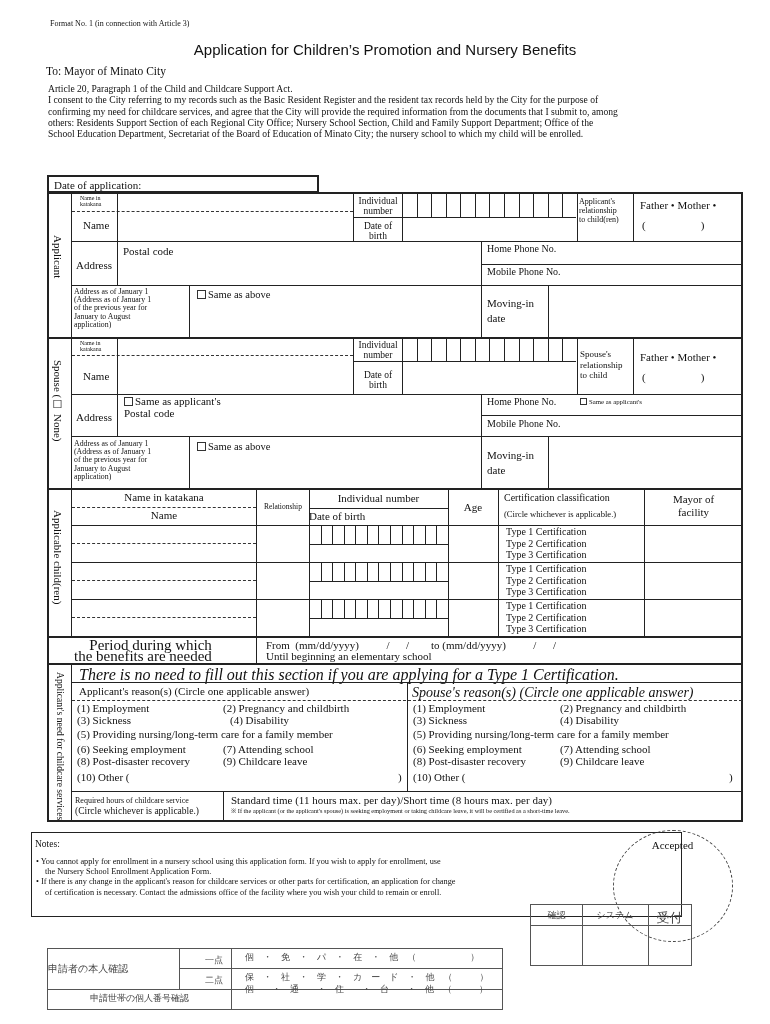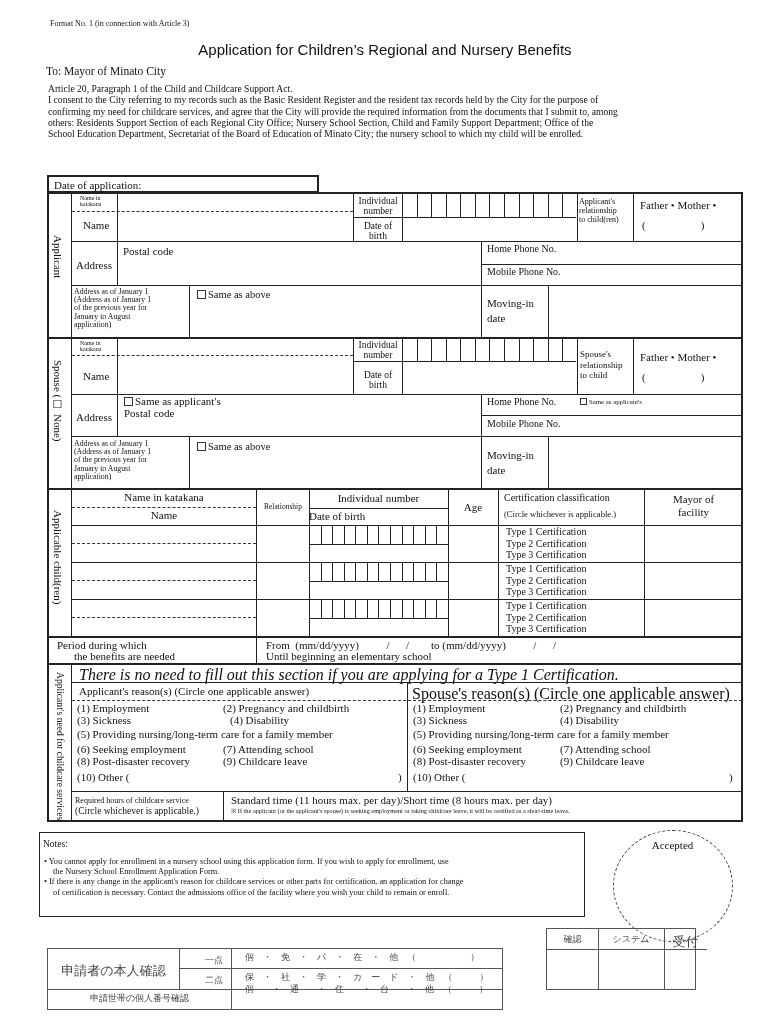--- a/index.html
+++ b/index.html
@@ -18,21 +18,21 @@
   .cb { display: inline-block; width: 9px; height: 9px; border: 1px solid #333; vertical-align: -1px; margin-right: 2px; }
   .cbs { display: inline-block; width: 7px; height: 7px; border: 1px solid #333; vertical-align: -1px; margin-right: 2px; }
   .numbox { position: absolute; display: flex; }
   .numbox span { display: block; height: 100%; border-left: 1px solid #222; flex: 1; }
   .ml { line-height: 1.02; white-space: normal; }
 </style>
 </head>
 <body>
 
 <div class="t" style="left:50px;top:20px;font-size:8px;">Format No. 1 (in connection with Article 3)</div>
-<div class="t sans" style="left:0;width:770px;text-align:center;top:42px;font-size:15px;">Application for Children’s Regional and Nursery Benefits</div>
+<div class="t sans" style="left:0;width:770px;text-align:center;top:42px;font-size:15px;">Application for Children’s Promotion and Nursery Benefits</div>
 <div class="t" style="left:46px;top:66px;font-size:11.5px;">To: Mayor of Minato City</div>
 <div style="position:absolute;left:48px;top:83px;font-size:9.6px;line-height:11.3px;">
   <div style="white-space:nowrap;">Article 20, Paragraph 1 of the Child and Childcare Support Act.</div>
   <div style="white-space:nowrap;">I consent to the City referring to my records such as the Basic Resident Register and the resident tax records held by the City for the purpose of</div>
   <div style="white-space:nowrap;">confirming my need for childcare services, and agree that the City will provide the required information from the documents that I submit to, among</div>
   <div style="white-space:nowrap;">others: Residents Support Section of each Regional City Office; Nursery School Section, Child and Family Support Department; Office of the</div>
   <div style="white-space:nowrap;">School Education Department, Secretariat of the Board of Education of Minato City; the nursery school to which my child will be enrolled.</div>
 </div>
 
 <div class="bx thick" style="left:47px;top:175px;width:272px;height:18px;">
@@ -251,33 +251,33 @@
       <span></span>
     </div>
   <div class="hl" style="left:237px;top:18px;width:139px;"></div>
   <div class="abs" style="left:238px;top:19px;width:138px;height:17px;"></div>
   <div class="abs" style="left:377px;top:0;width:49px;height:36px;"></div>
   <div class="t" style="left:434px;top:0px;font-size:10px;line-height:11.6px;"><span>Type 1 Certification</span><br><span>Type 2 Certification</span><br><span>Type 3 Certification</span></div>
   <div class="abs" style="left:573px;top:0;width:97px;height:36px;"></div>
 </div>
 <div class="hl2" style="left:48px;top:636px;width:694px;"></div>
 
-<div class="t" style="left:57px;top:640px;font-size:11px;line-height:11px;"><span>Period during which</span><br><span style="margin-left:-7px;padding-left:24px;">the benefits are needed</span></div>
+<div class="t" style="left:57px;top:640px;font-size:15px;line-height:11px;text-align:right;"><span>Period during which</span><br><span style="margin-left:-7px;padding-left:24px;">the benefits are needed</span></div>
 <div class="vl" style="left:256px;top:637px;height:27px;"></div>
 <div class="t" style="left:266px;top:640px;font-size:11px;white-space:pre;">From  (mm/dd/yyyy)          /      /        to (mm/dd/yyyy)          /      /</div>
 <div class="t" style="left:266px;top:651px;font-size:11px;">Until beginning an elementary school</div>
 <div class="hl2" style="left:48px;top:663px;width:694px;"></div>
 
 <div class="vl" style="left:71px;top:664px;height:158px;"></div>
 <div class="vert" style="left:55px;top:672px;font-size:9.6px;">Applicant's need for childcare services</div>
 <div class="t" style="left:79px;top:667px;font-size:16px;font-style:italic;">There is no need to fill out this section if you are applying for a Type 1 Certification.</div>
 <div class="hl" style="left:72px;top:682px;width:670px;"></div>
 
 <div class="t" style="left:79px;top:686px;font-size:11px;">Applicant's reason(s) (Circle one applicable answer)</div>
-<div class="t" style="left:412px;top:686px;font-size:16px;">Spouse's reason(s) (Circle one applicable answer)</div>
+<div class="t" style="left:412px;top:686px;font-size:14px;font-style:italic;">Spouse's reason(s) (Circle one applicable answer)</div>
 <div class="vl" style="left:407px;top:682px;height:109px;"></div>
 <div class="hld" style="left:72px;top:700px;width:670px;"></div>
 
 <div class="abs" style="left:77px;top:703px;width:328px;height:86px;font-size:11px;">
   <div class="t" style="left:0;top:0;">(1) Employment</div>
   <div class="t" style="left:146px;top:0;">(2) Pregnancy and childbirth</div>
   <div class="t" style="left:0;top:12px;">(3) Sickness</div>
   <div class="t" style="left:153px;top:12px;">(4) Disability</div>
   <div class="t" style="left:0;top:26px;">(5) Providing nursing/long-term care for a family member</div>
   <div class="t" style="left:0;top:41px;">(6) Seeking employment</div>
@@ -301,48 +301,48 @@
   <div class="t" style="left:0;top:69px;">(10) Other (</div>
   <div class="t" style="left:316px;top:69px;">)</div>
 </div>
 <div class="hl" style="left:72px;top:791px;width:670px;"></div>
 
 <div class="t" style="left:75px;top:795px;font-size:8px;line-height:11px;"><span>Required hours of childcare service</span><br><span style="font-size:9.5px;">(Circle whichever is applicable.)</span></div>
 <div class="vl" style="left:223px;top:791px;height:31px;"></div>
 <div class="t" style="left:231px;top:795px;font-size:11px;">Standard time (11 hours max. per day)/Short time (8 hours max. per day)</div>
 <div class="t" style="left:231px;top:808px;font-size:6.3px;">※ If the applicant (or the applicant's spouse) is seeking employment or taking childcare leave, it will be certified as a short-time leave.</div>
 
-<div class="bx" style="left:39px;top:832px;width:546px;height:85px;border-width:1.5px;padding-left:18px;">
+<div class="bx" style="left:31px;top:832px;width:651px;height:85px;border-width:1.5px;padding-left:18px;">
   <div class="t" style="left:3px;top:7px;font-size:9.5px;">Notes:</div>
   <div class="abs" style="left:4px;top:24px;font-size:8.3px;line-height:10.2px;">
     <div style="white-space:nowrap;">•  You cannot apply for enrollment in a nursery school using this application form. If you wish to apply for enrollment, use</div>
     <div style="white-space:nowrap;padding-left:9px;">the Nursery School Enrollment Application Form.</div>
     <div style="white-space:nowrap;">•  If there is any change in the applicant's reason for childcare services or other parts for certification, an application for change</div>
     <div style="white-space:nowrap;padding-left:9px;">of certification is necessary. Contact the admissions office of the facility where you wish your child to remain or enroll.</div>
   </div>
 </div>
 
 <div class="abs" style="left:613px;top:830px;width:120px;height:112px;border:1.5px dashed #444;border-radius:50%;">
   <div class="t" style="left:0;width:117px;text-align:center;top:9px;font-size:11px;">Accepted</div>
 </div>
 
 <div class="bx" style="left:47px;top:948px;width:456px;height:62px;border-color:#555;">
   <div class="vl" style="left:131px;top:0;height:40px;border-color:#555;"></div>
   <div class="vl" style="left:183px;top:0;height:60px;border-color:#555;"></div>
   <div class="hl" style="left:131px;top:19px;width:323px;border-color:#555;"></div>
   <div class="hl" style="left:0;top:40px;width:454px;border-color:#555;"></div>
-  <div class="t sans" style="left:0;width:131px;text-align:center;top:15px;font-size:13px;color:#444;">申請者の本人確認</div>
+  <div class="t sans" style="left:0;width:131px;text-align:left;top:15px;font-size:10px;color:#444;">申請者の本人確認</div>
   <div class="t sans" style="left:131px;width:52px;text-align:right;padding-right:8px;top:7px;font-size:9px;color:#444;">一点</div>
   <div class="t sans" style="left:131px;width:52px;text-align:right;padding-right:8px;top:27px;font-size:9px;color:#444;">二点</div>
   <div class="t sans" style="left:197px;top:4px;font-size:9px;color:#444;white-space:pre;">個　・　免　・　パ　・　在　・　他　（　　　　　　）</div>
   <div class="t sans" style="left:197px;top:24px;font-size:9px;color:#444;white-space:pre;">保　・　社　・　学　・　カ　ー　ド　・　他　（　　　）</div>
   <div class="t sans" style="left:0;width:183px;text-align:center;top:45px;font-size:9px;color:#444;">申請世帯の個人番号確認</div>
   <div class="t sans" style="left:197px;top:36px;font-size:9px;color:#444;white-space:pre;">個　　・　通　　・　住　　・　台　　・　他　（　　　）</div>
 </div>
 
-<div class="bx" style="left:530px;top:928px;width:150px;height:62px;border-color:#555;margin-left:16px;">
+<div class="bx" style="left:530px;top:904px;width:162px;height:62px;border-color:#555;">
   <div class="vl" style="left:51px;top:0;height:60px;border-color:#555;"></div>
   <div class="vl" style="left:117px;top:0;height:60px;border-color:#555;"></div>
   <div class="hl" style="left:0;top:20px;width:160px;border-color:#555;"></div>
   <div class="t sans" style="left:0;width:51px;text-align:center;top:6px;font-size:9px;color:#444;">確認</div>
   <div class="t sans" style="left:51px;width:66px;text-align:center;top:6px;font-size:9px;color:#444;">システム</div>
   <div class="t sans" style="left:117px;width:43px;text-align:center;top:6px;font-size:13px;color:#444;">受付</div>
 </div>
 
 </body></html>

